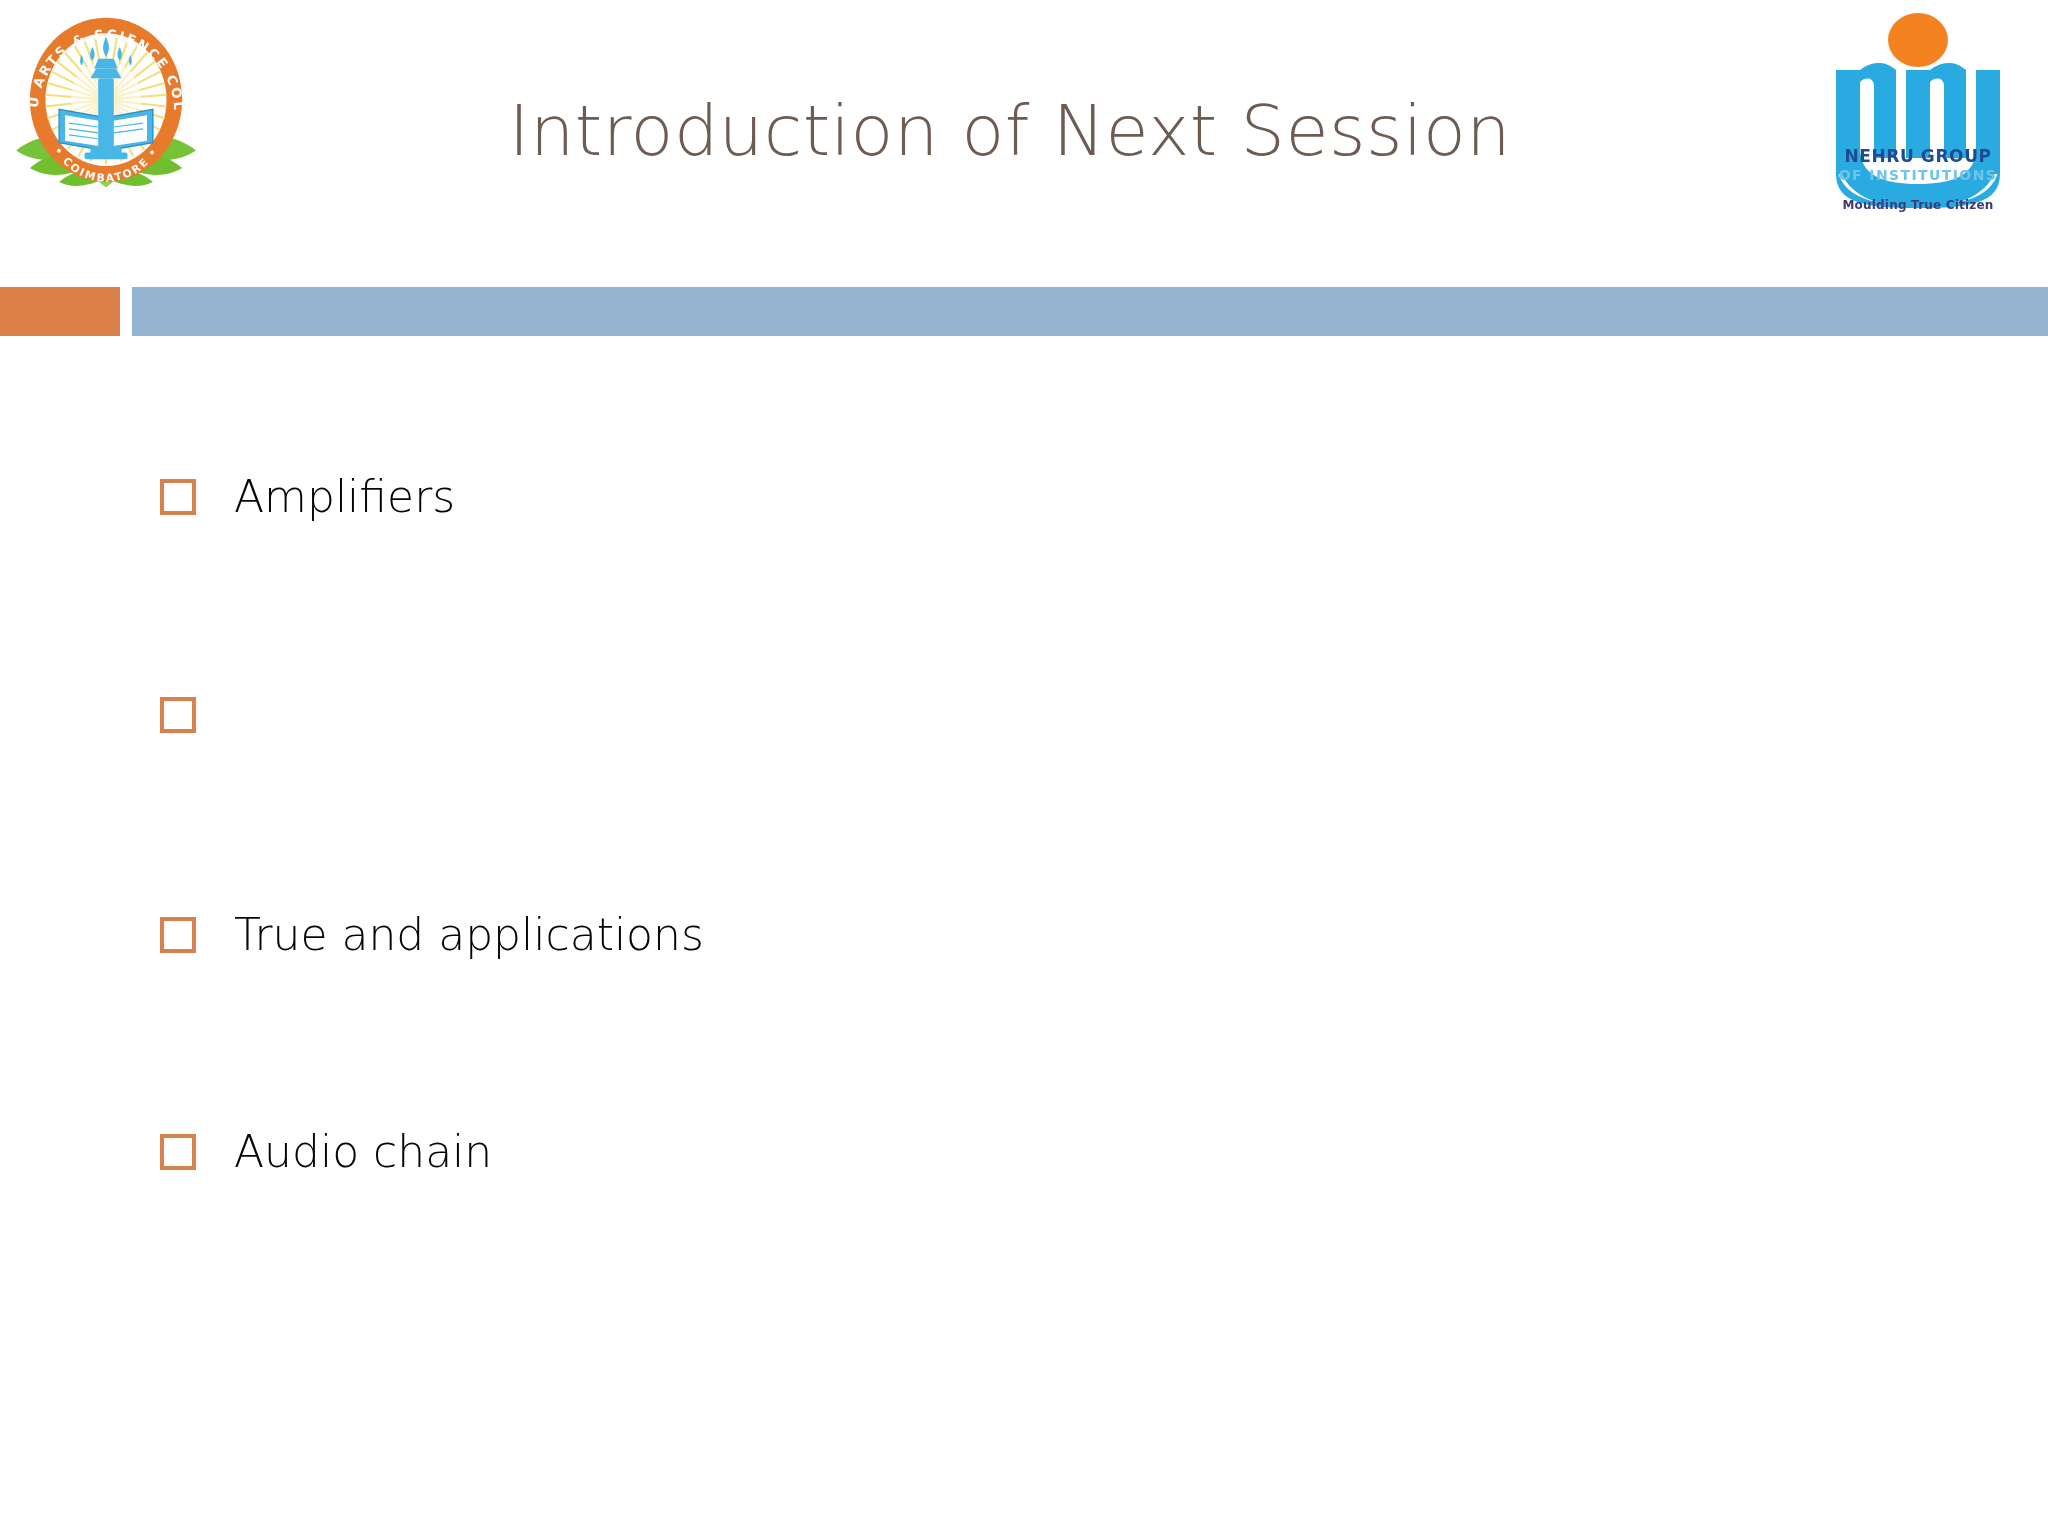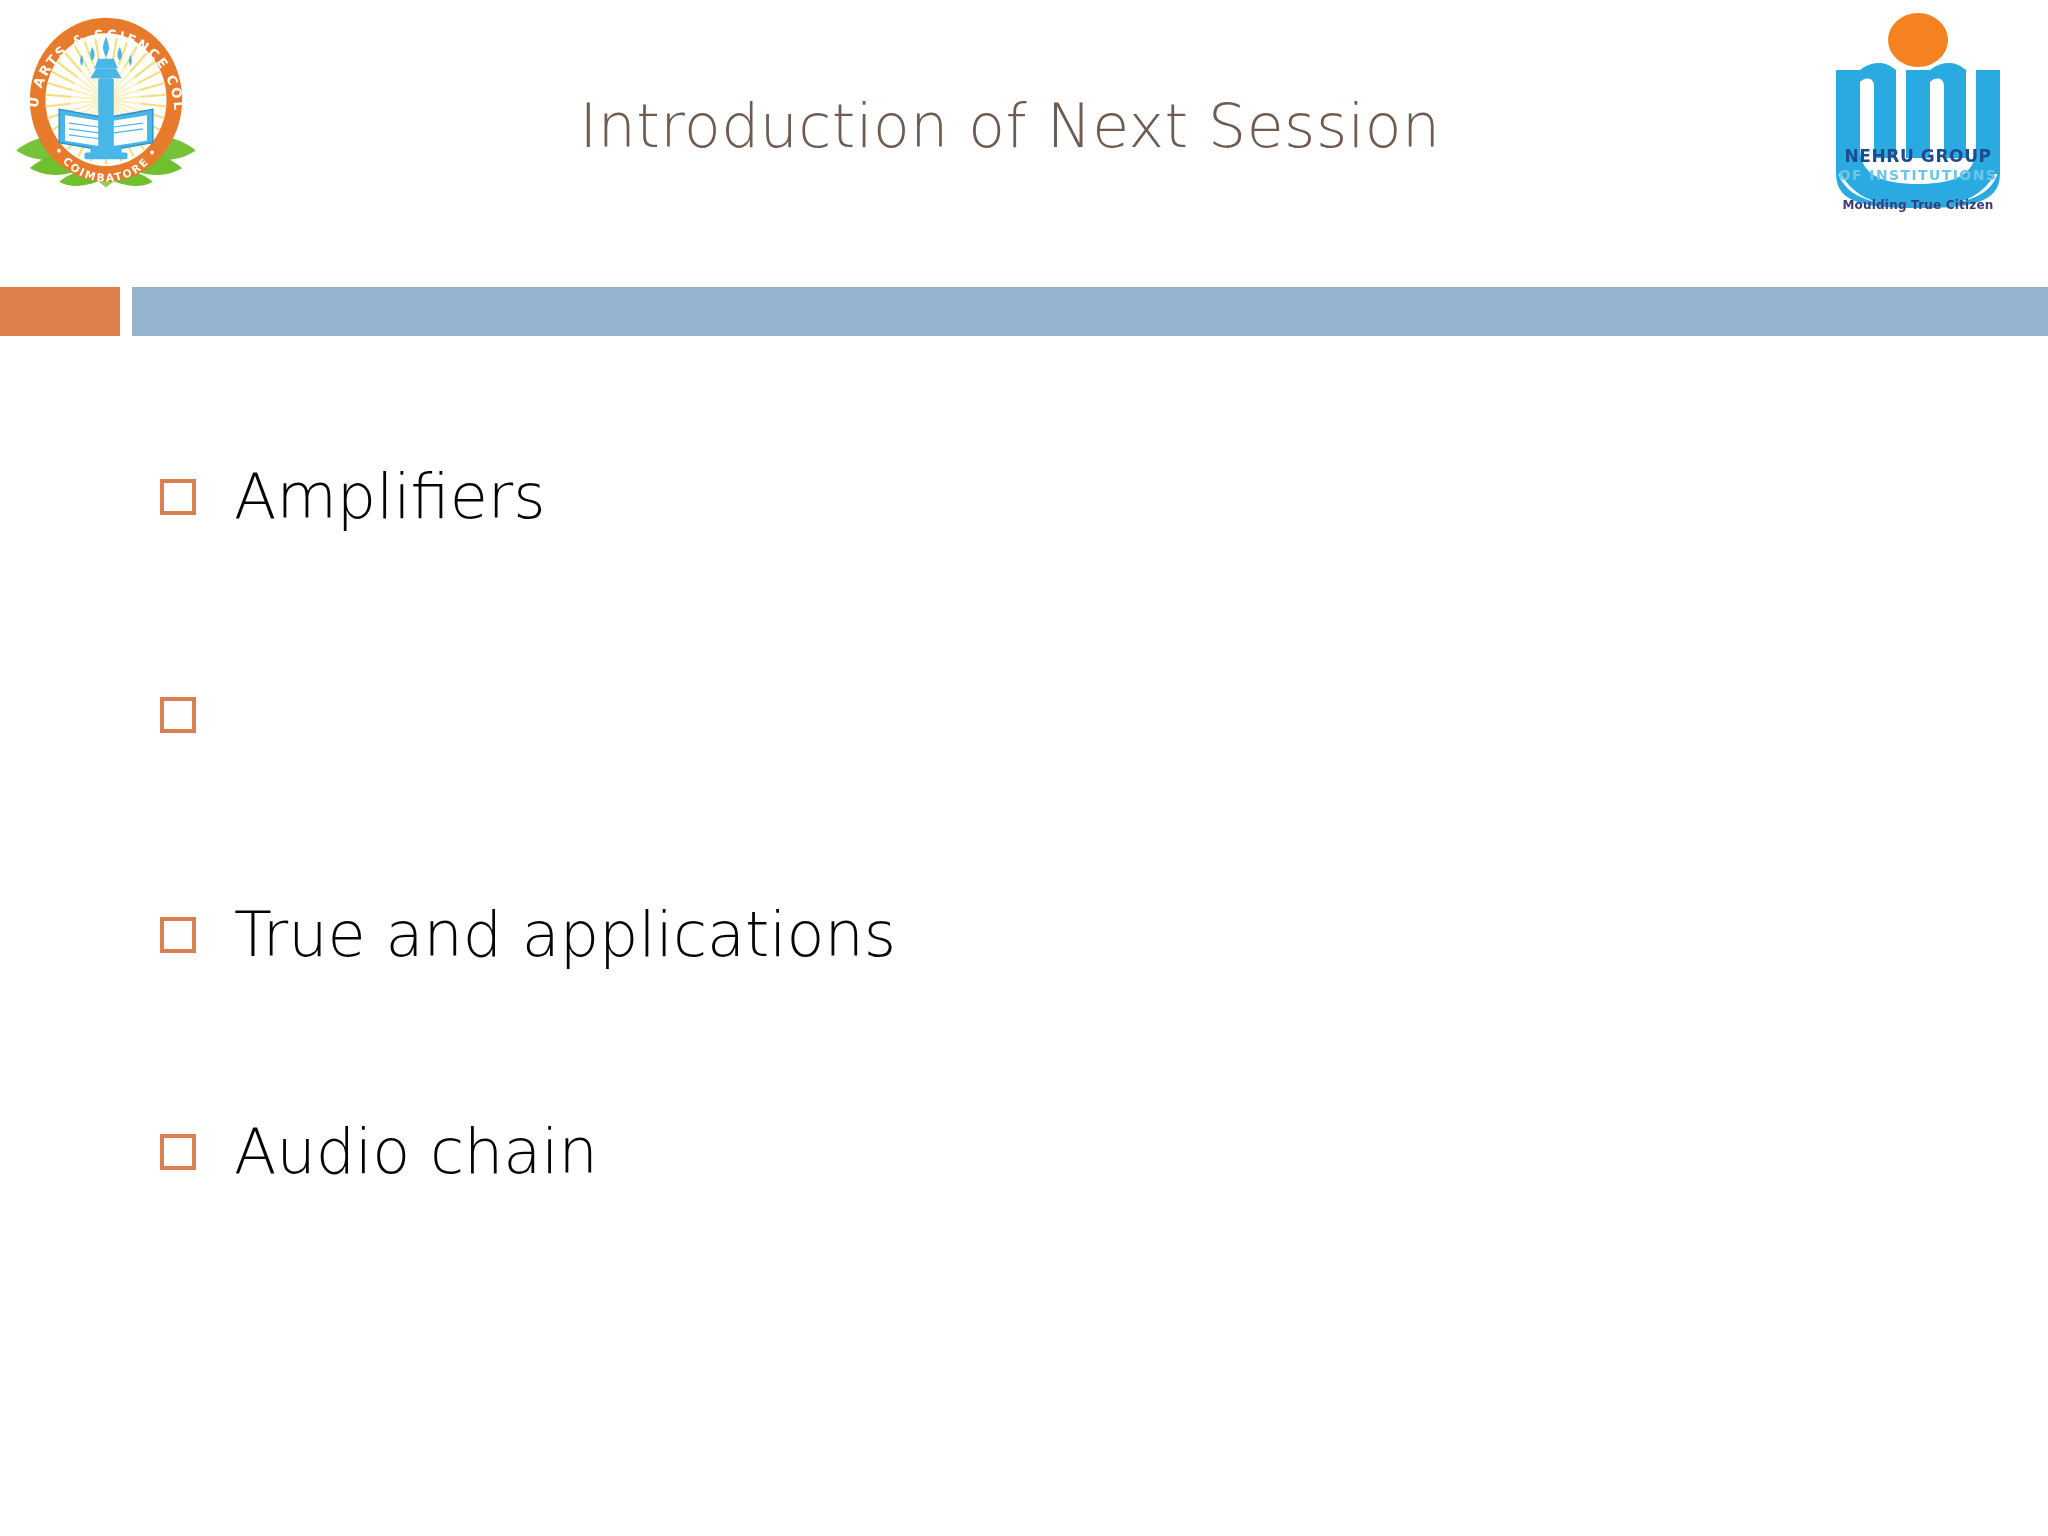--- a/index.html
+++ b/index.html
@@ -37,21 +37,21 @@
 
   
   .slide-title {
     position: absolute;
     left: 210px;
     top: 96px;
     width: 1600px;
     text-align: center;
     font-family: "DejaVu Sans", sans-serif;
     font-weight: 300;
-    font-size: 60px;
+    font-size: 70px;
     letter-spacing: 0.5px;
     color: #6E5B51;
     white-space: nowrap;
     line-height: 1;
   }
 
   
   .logo-right {
     position: absolute;
     right: 30px;
@@ -115,21 +115,21 @@
     height: 28px;
     border: 4px solid #D88050;
     background: #ffffff;
     box-sizing: content-box;
     flex: 0 0 auto;
   }
   .bullet-text {
     margin-left: 38px;
     font-family: "DejaVu Sans", sans-serif;
     font-weight: 300;
-    font-size: 62px;
+    font-size: 44px;
     color: #050505;
     line-height: 1;
     white-space: nowrap;
   }
 </style>
 </head>
 <body>
 
 <div id="slide">
 

